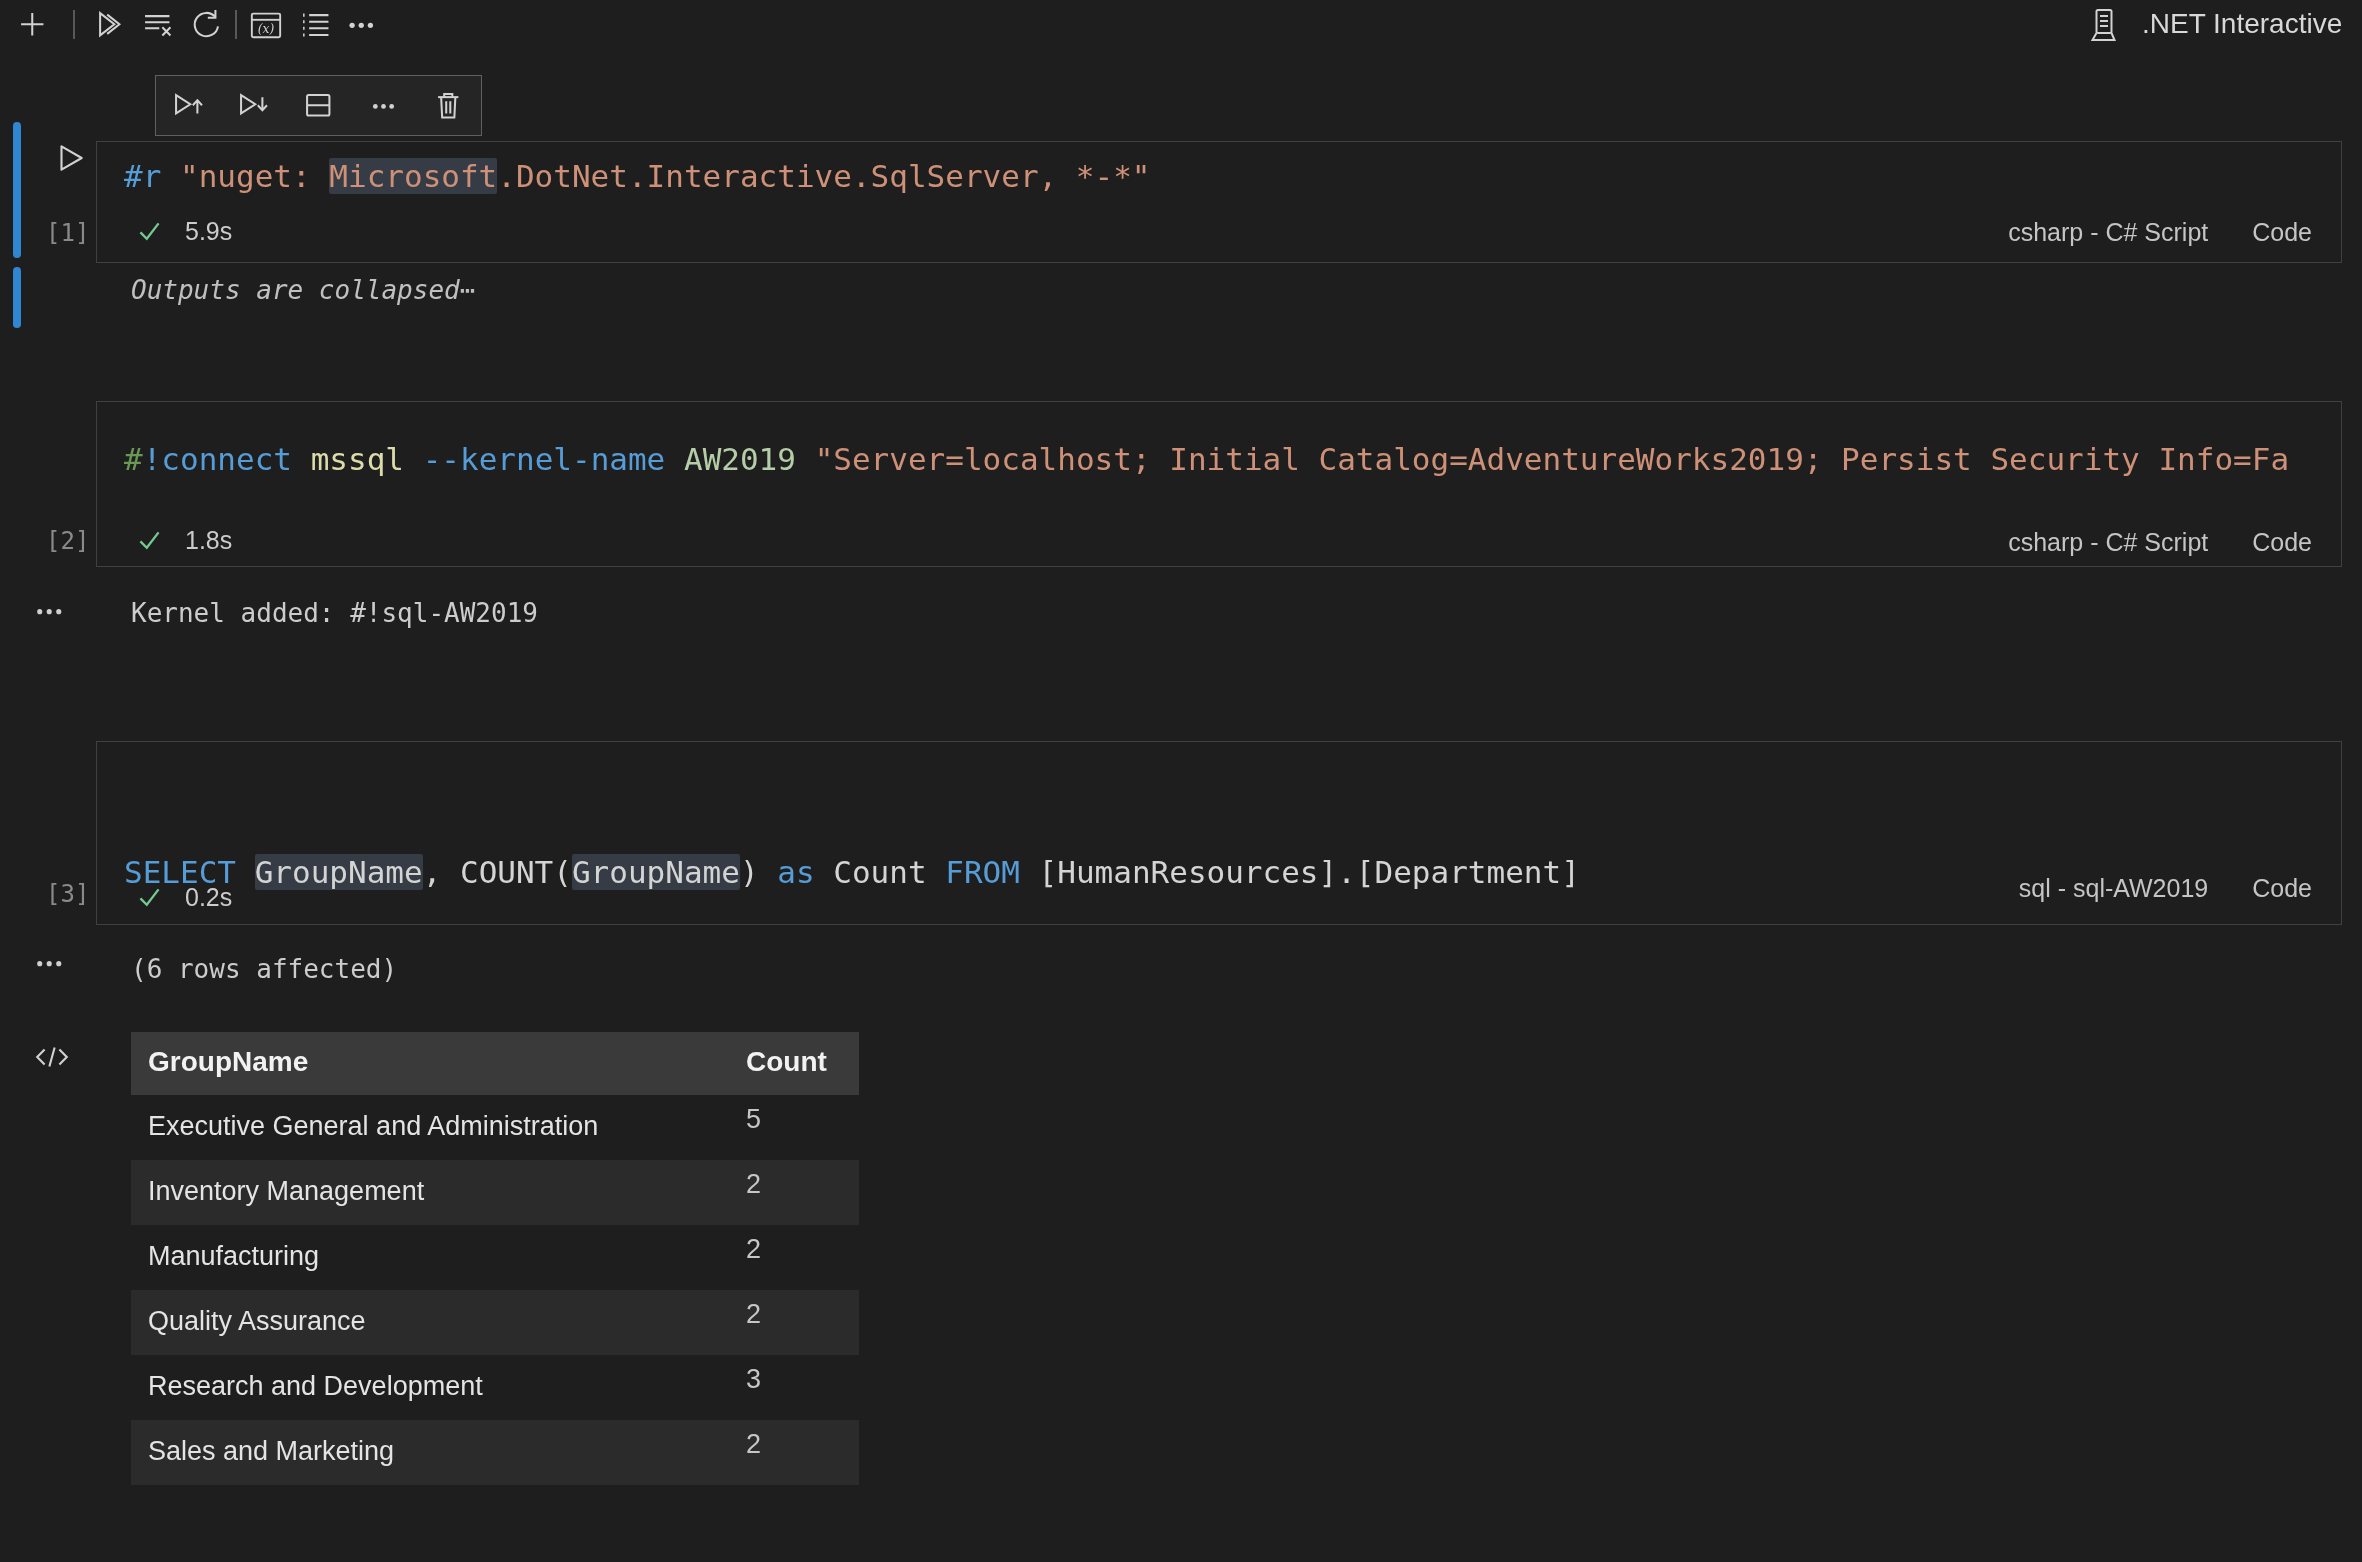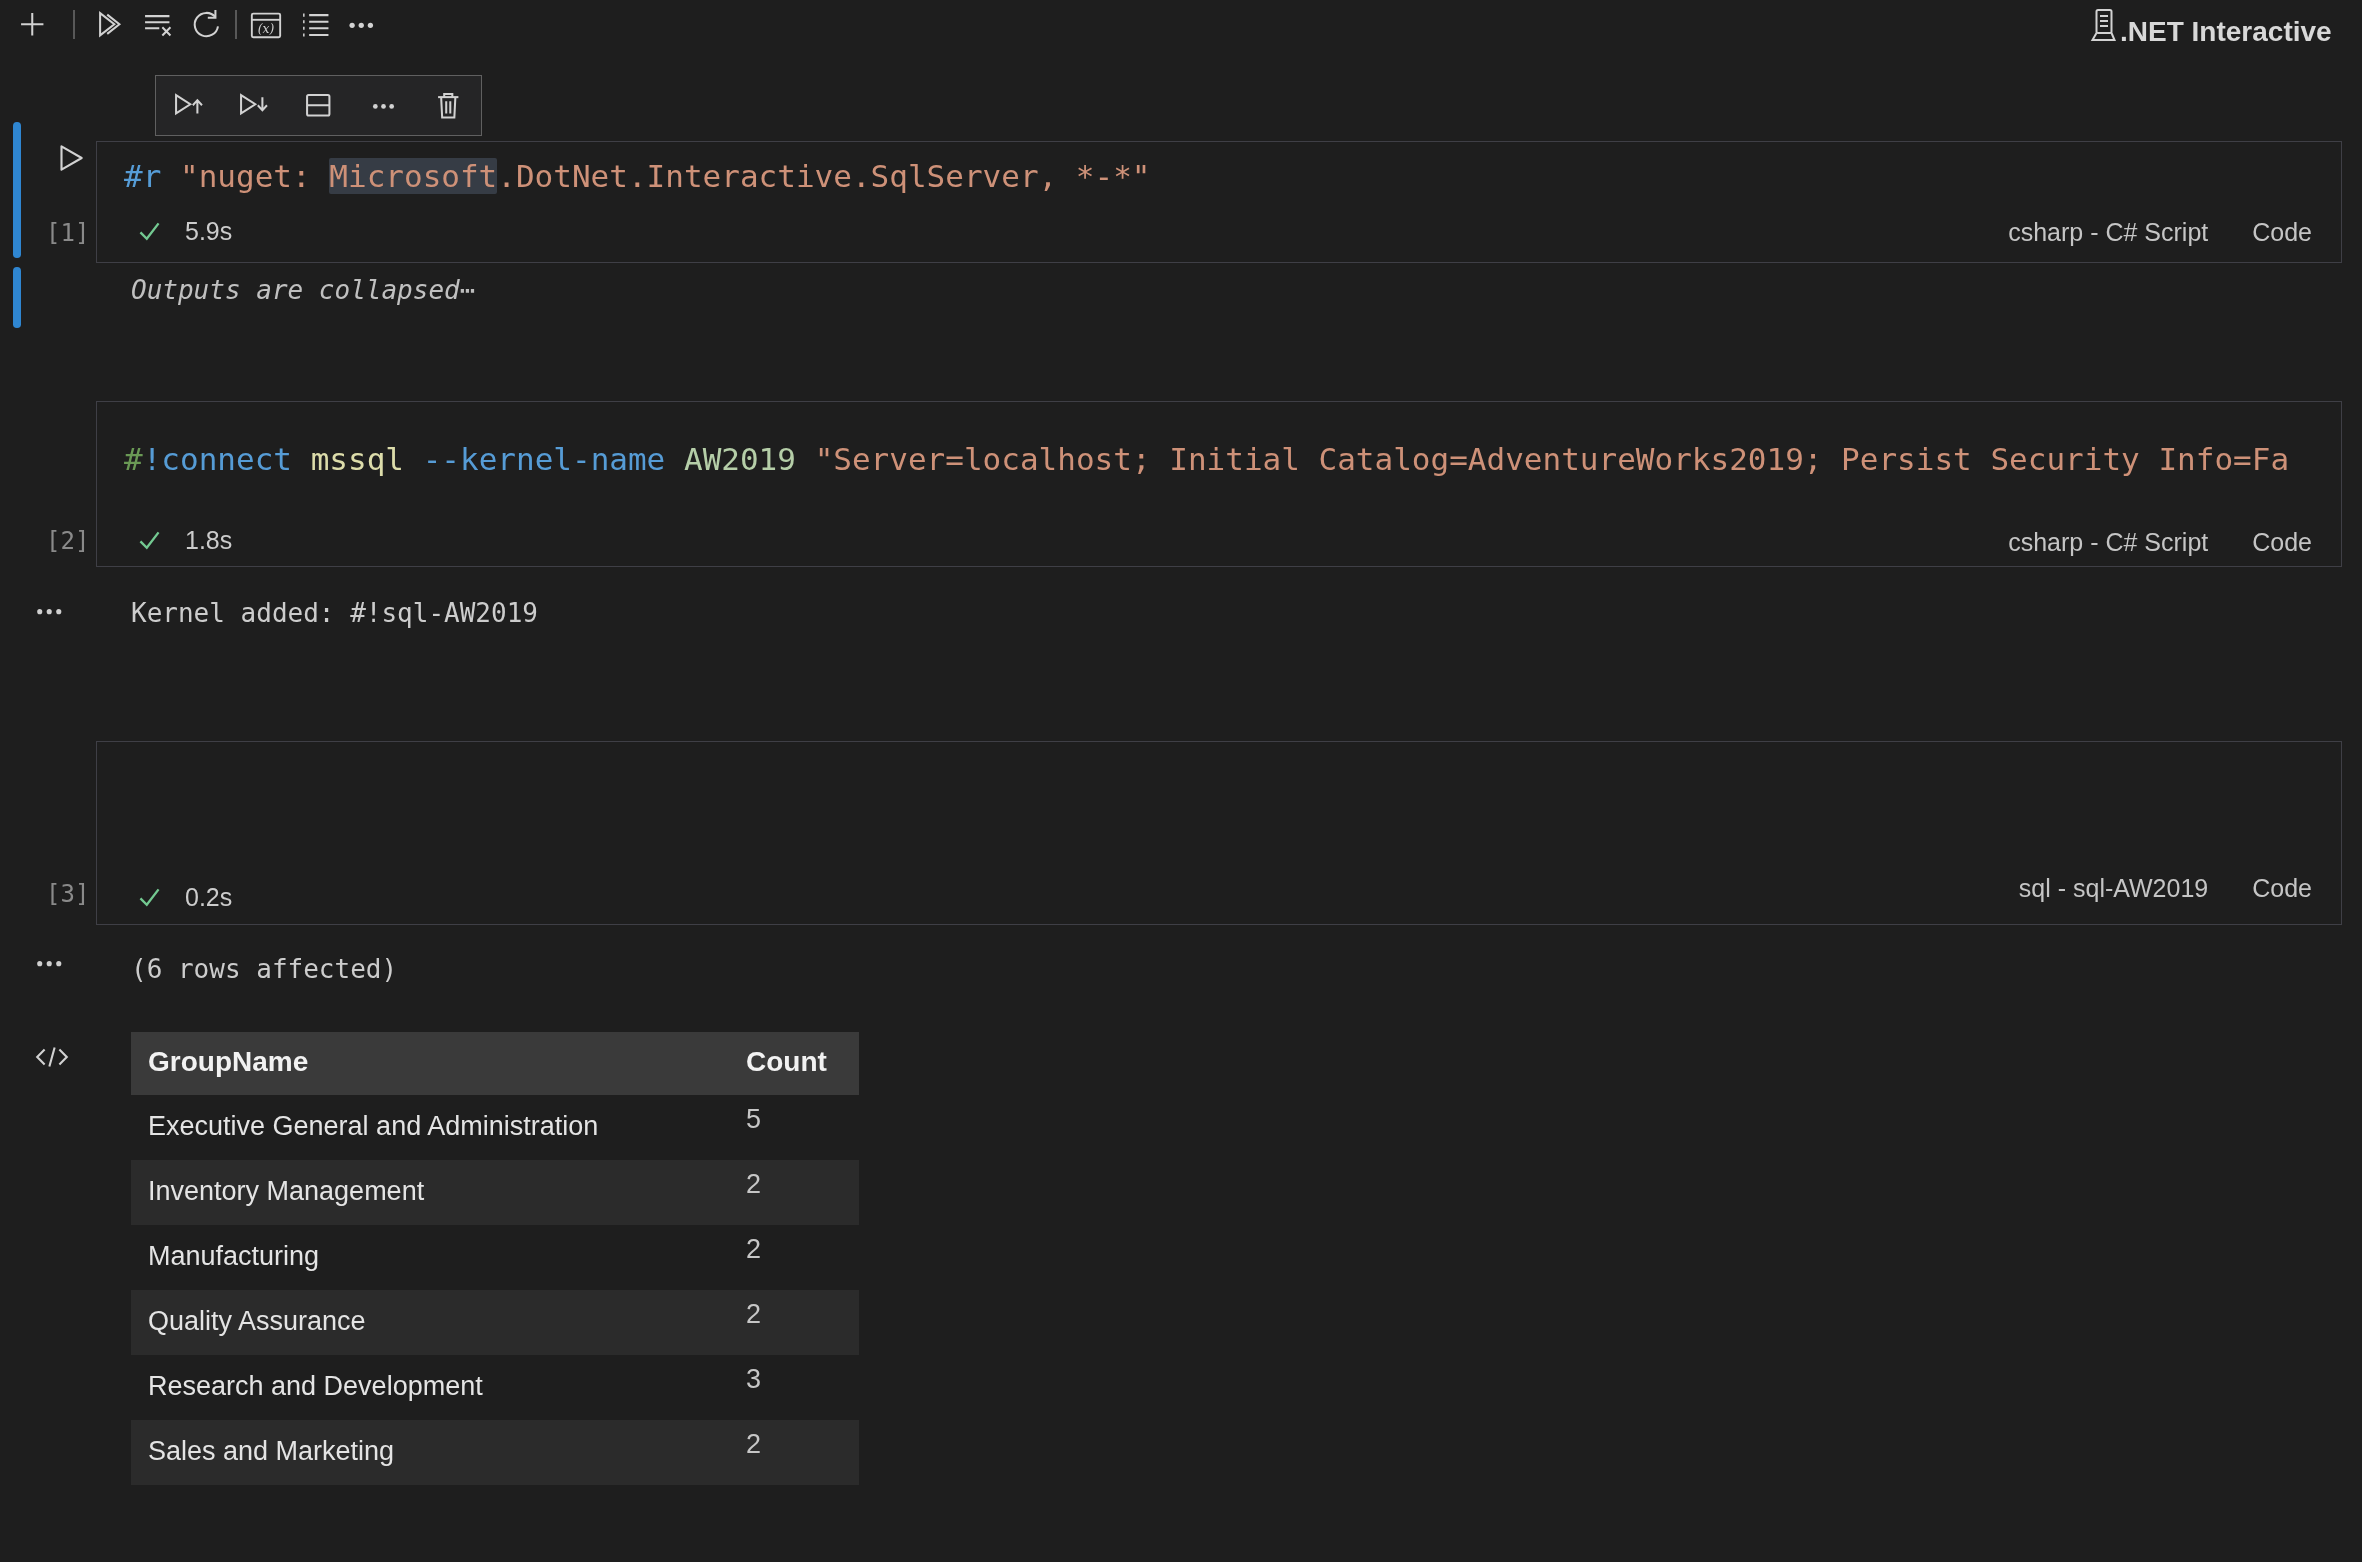--- a/index.html
+++ b/index.html
@@ -8,21 +8,21 @@
     background:#1e1e1e;
     font-family:"Liberation Sans", sans-serif;
   }
   .abs{position:absolute;}
 
   
   .nb-toolbar{left:0;top:0;width:2362px;height:50px;}
   .tb-icon{position:absolute;top:7.6px;width:34px;height:34px;display:flex;align-items:center;justify-content:center;cursor:pointer;}
   .tb-divider{position:absolute;top:9.6px;width:1.9px;height:29px;background:#585858;}
   svg.ic{stroke:#d2d2d2;fill:none;stroke-width:2;}
-  .kernel-indicator{position:absolute;top:7.6px;left:2088px;display:flex;align-items:flex-end;gap:1px;white-space:nowrap;cursor:pointer;font-weight:bold;}
+  .kernel-indicator{position:absolute;top:7.6px;left:2088px;display:flex;align-items:flex-start;gap:23px;white-space:nowrap;cursor:pointer;}
   .kernel-indicator .klabel{color:#d8d8d8;font-size:28px;}
 
   
   .cell-toolbar{left:155px;top:75px;width:325px;height:59px;background:#252526;border:1px solid #606060;display:flex;align-items:center;justify-content:space-around;z-index:5;}
   .ct-icon{width:34px;height:34px;display:flex;align-items:center;justify-content:center;cursor:pointer;}
 
   
   .cell{position:absolute;left:96px;width:2244px;border:1px solid #3f3f46;background:#1e1e1e;overflow:hidden;}
   .codeline{position:absolute;left:27px;white-space:pre;font-family:"DejaVu Sans Mono", monospace;font-size:31px;line-height:42px;color:#d4d4d4;cursor:text;}
   .kw{color:#569cd6}.str{color:#ce9178}.green{color:#6a9955}.fn{color:#dcdcaa}.num{color:#b5cea8}.plain{color:#d4d4d4}
@@ -201,20 +201,24 @@
   <svg width="40" height="13.4" viewBox="0 0 42 14" fill="#cfcfcf">
       <circle cx="6" cy="7" r="2.7"></circle>
       <circle cx="16" cy="7" r="2.7"></circle>
       <circle cx="26" cy="7" r="2.7"></circle>
     </svg>
 </div>
 <div class="out-text abs" style="top:598px;">Kernel added: #!sql-AW2019</div>
 
 <span class="exec-label abs" style="top:880px;">[3]</span>
 <div class="cell" style="top:741px;height:182px;">
+  <div class="codeline" style="top:25px;">
+    <div><span class="kw">SELECT</span><span class="plain"> </span><span class="plain hl">GroupName</span><span class="plain">, COUNT(</span><span class="plain hl">GroupName</span><span class="plain">) </span><span class="kw">as</span><span class="plain"> Count </span><span class="kw">FROM</span><span class="plain"> [HumanResources].[Department]</span></div>
+    
+  </div>
   <div class="statusL" style="left:38px;top:141px;">
     <svg width="29" height="29" viewBox="0 0 32 32">
         <polyline points="6,17 13,24 26,7" stroke="#73c991" stroke-width="2.6" fill="none"></polyline>
       </svg>
     <span class="dur">0.2s</span>
   </div>
   <div class="statusR" style="top:132px;">
     <span>sql - sql-AW2019</span>
     <span>Code</span>
   </div>

